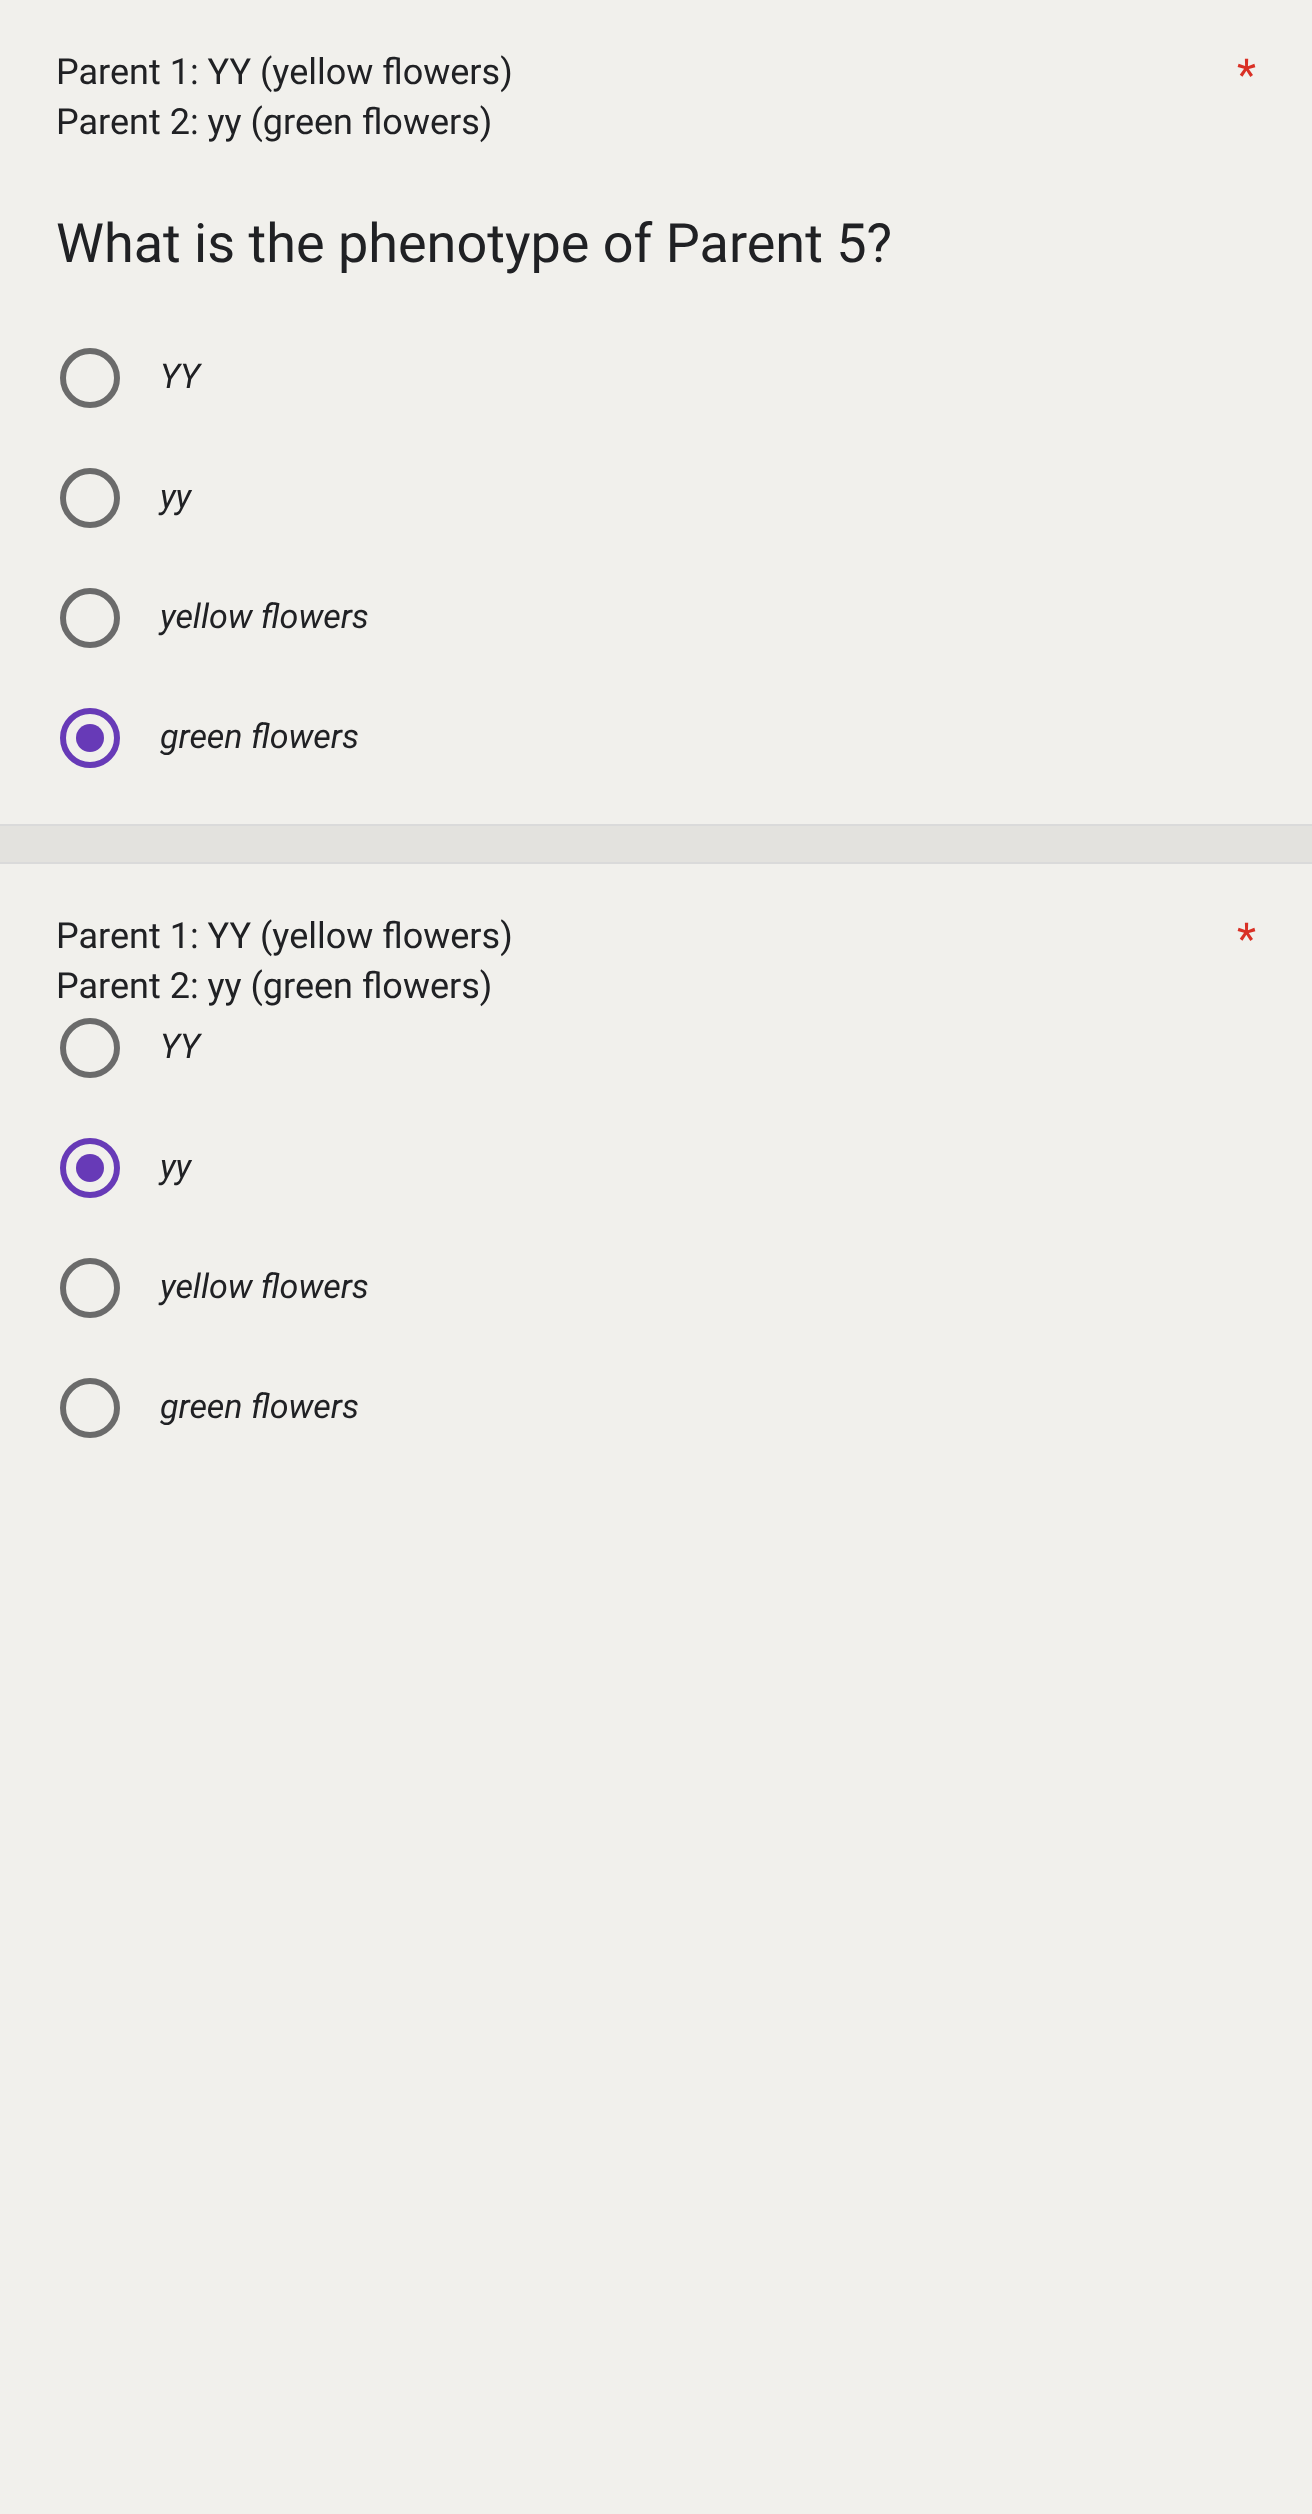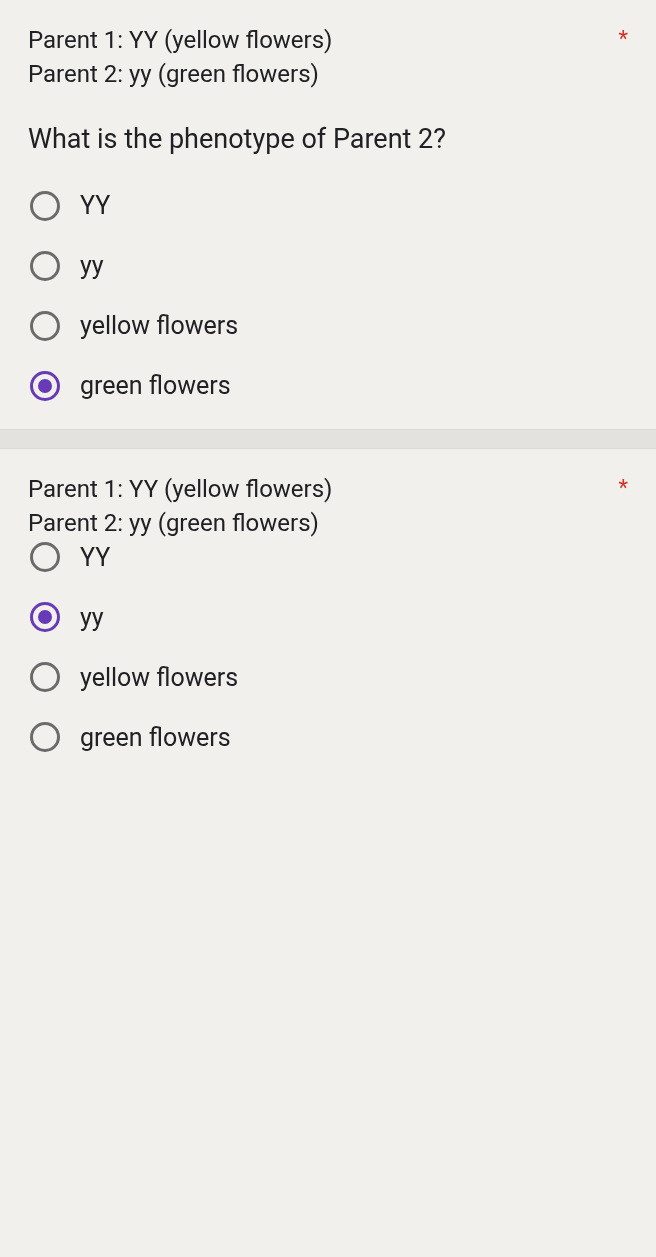--- a/index.html
+++ b/index.html
@@ -18,21 +18,21 @@
       background: #f1f0ec;
       padding: 24px 28px 28px 28px;
     }
     .question-header {
       display: flex;
       justify-content: space-between;
       align-items: flex-start;
       margin-bottom: 2px;
     }
     .parent-line {
-      font-size: 24px;
+      font-size: 18px;
       line-height: 1.4;
       color: #202124;
     }
     .required-asterisk {
       color: #d93025;
       font-size: 22px;
       margin-left: 12px;
       line-height: 1.4;
     }
     .question-text {
@@ -71,42 +71,43 @@
       position: absolute;
       top: 50%;
       left: 50%;
       transform: translate(-50%, -50%);
       width: 14px;
       height: 14px;
       background: #673ab7;
       border-radius: 50%;
     }
     .option-label {
-      font-size: 25px;
+      font-size: 17px;
       color: #202124;
+      font-style: italic;
     }
     .card-divider {
       height: 20px;
       background: #e3e2de;
       border-top: 1px solid #dadada;
       border-bottom: 1px solid #dadada;
     }
   </style>
 </head>
 <body>
 
 <div class="question-card">
   <div class="question-header">
     <div>
       <div class="parent-line">Parent 1: YY (yellow flowers)</div>
       <div class="parent-line">Parent 2: yy (green flowers)</div>
     </div>
     <span class="required-asterisk">*</span>
   </div>
-  <div class="question-text">What is the phenotype of Parent 2?</div>
+  <div class="question-text">What is the phenotype of Parent 5?</div>
   <div class="options">
     <div class="option-row">
       <span class="radio"></span>
       <span class="option-label">YY</span>
     </div>
     <div class="option-row">
       <span class="radio"></span>
       <span class="option-label">yy</span>
     </div>
     <div class="option-row">

